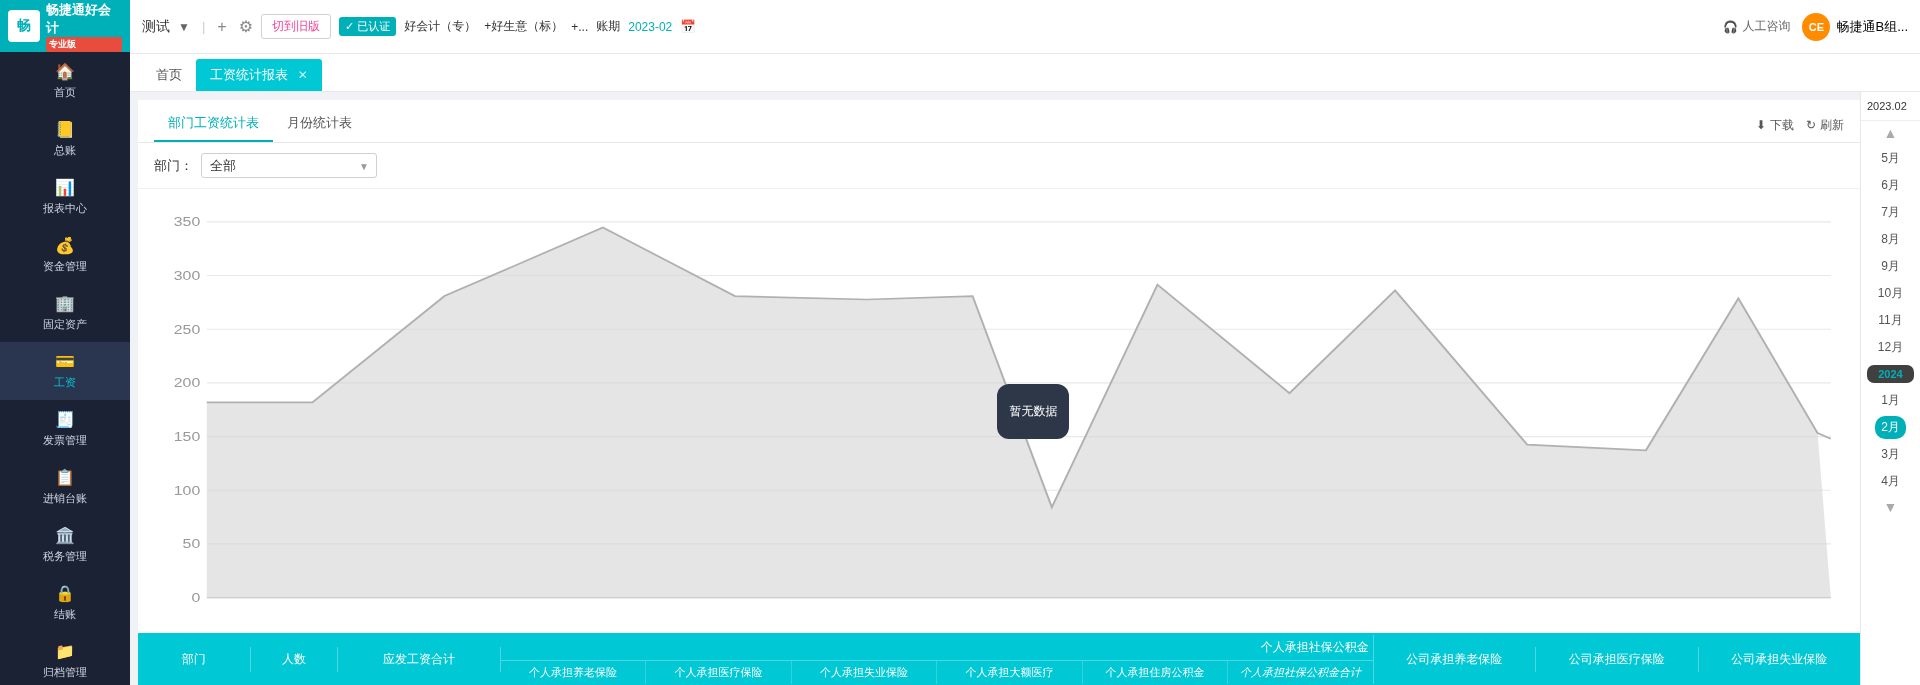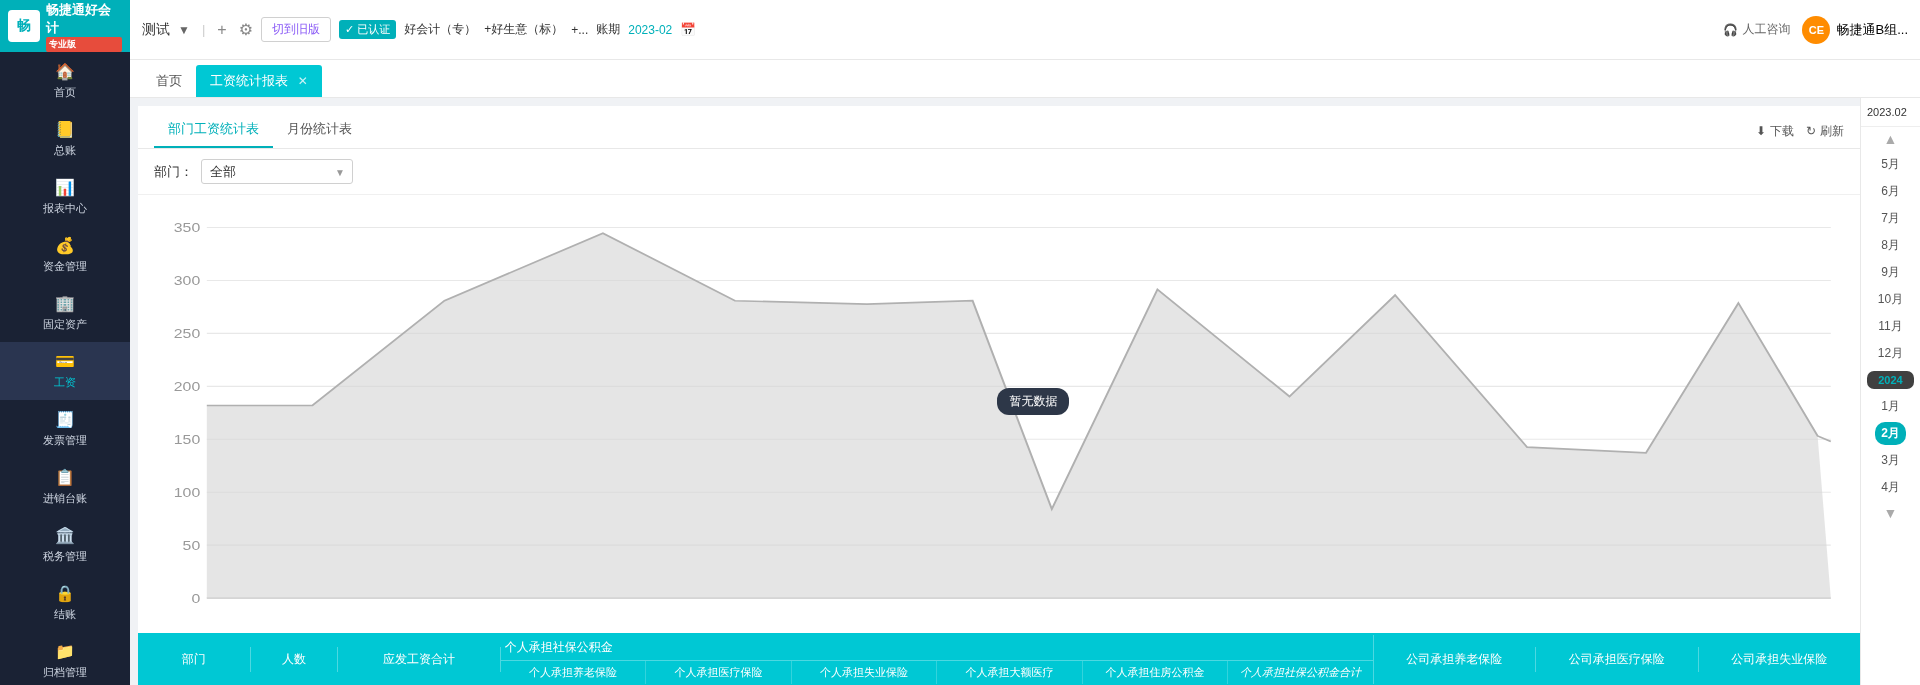--- a/index.html
+++ b/index.html
@@ -65,34 +65,34 @@
       display: flex;
       flex-direction: column;
       height: 685px;
       overflow: hidden;
       background: #f0f2f5;
     }
 
     
     .topbar {
       background: white;
-      height: 60px;
+      height: 54px;
       display: flex;
       align-items: center;
       padding: 0 12px;
       gap: 8px;
       border-bottom: 1px solid #e8e8e8;
       flex-shrink: 0;
     }
     .topbar-title { font-size: 14px; color: #333; font-weight: 500; }
     .topbar-dropdown { font-size: 12px; color: #666; cursor: pointer; }
     .topbar-btn {
       border: 1px solid #d0d0d0;
       background: white;
-      color: #8b5cf6;
+      color: #ec4899;
       padding: 3px 10px;
       border-radius: 3px;
       font-size: 12px;
       cursor: pointer;
       text-align: right;
     }
     .topbar-badge {
       background: #00b0b9;
       color: white;
       padding: 2px 6px;
@@ -187,21 +187,21 @@
       border-bottom: 1px solid #f0f0f0;
     }
     .filter-label { font-size: 13px; color: #333; }
     .filter-select {
       border: 1px solid #d0d0d0;
       padding: 4px 28px 4px 8px;
       border-radius: 3px;
       font-size: 13px;
       color: #333;
       background: white;
-      width: 152px;
+      width: 176px;
       appearance: none;
       cursor: pointer;
       position: relative;
     }
     .filter-select-wrap { position: relative; display: inline-block; }
     .filter-select-wrap::after {
       content: '▼';
       position: absolute;
       right: 8px;
       top: 50%;
@@ -236,21 +236,21 @@
       padding: 4px 6px;
       border-right: 1px solid rgba(255,255,255,0.3);
     }
     .table-col-group {
       flex: 3;
       display: flex;
       flex-direction: column;
       border-right: 1px solid rgba(255,255,255,0.3);
     }
     .table-col-group-header {
-      text-align: left;
+      text-align: right;
       color: white;
       font-size: 12px;
       padding: 4px;
       border-bottom: 1px solid rgba(255,255,255,0.3);
     }
     .table-col-group-cells {
       display: flex;
       align-items: flex-end;
     }
     .table-col-group-cell {
@@ -296,39 +296,38 @@
       color: #555;
       cursor: pointer;
       text-align: center;
     }
     .date-month-item.active {
       background: #00b0b9;
       color: white;
       border-radius: 10px;
       margin: 2px 14px;
       padding: 3px 2px;
-      font-weight: bold;
     }
     .date-year-badge {
       background: #404040;
       color: #00b0b9;
       font-size: 11px;
       text-align: center;
       padding: 3px;
       margin: 4px 6px;
       border-radius: 7px;
       font-weight: bold;
     }
 
     
     .chart-tooltip {
       position: absolute;
       background: #2d3748;
       color: white;
-      padding: 5px 12px;
+      padding: 19px 12px;
       border-radius: 12px;
       font-size: 12px;
       pointer-events: none;
       font-family: Liberation Mono, monospace;
     }
   </style>
 </head>
 <body>
 
 <div class="sidebar">

